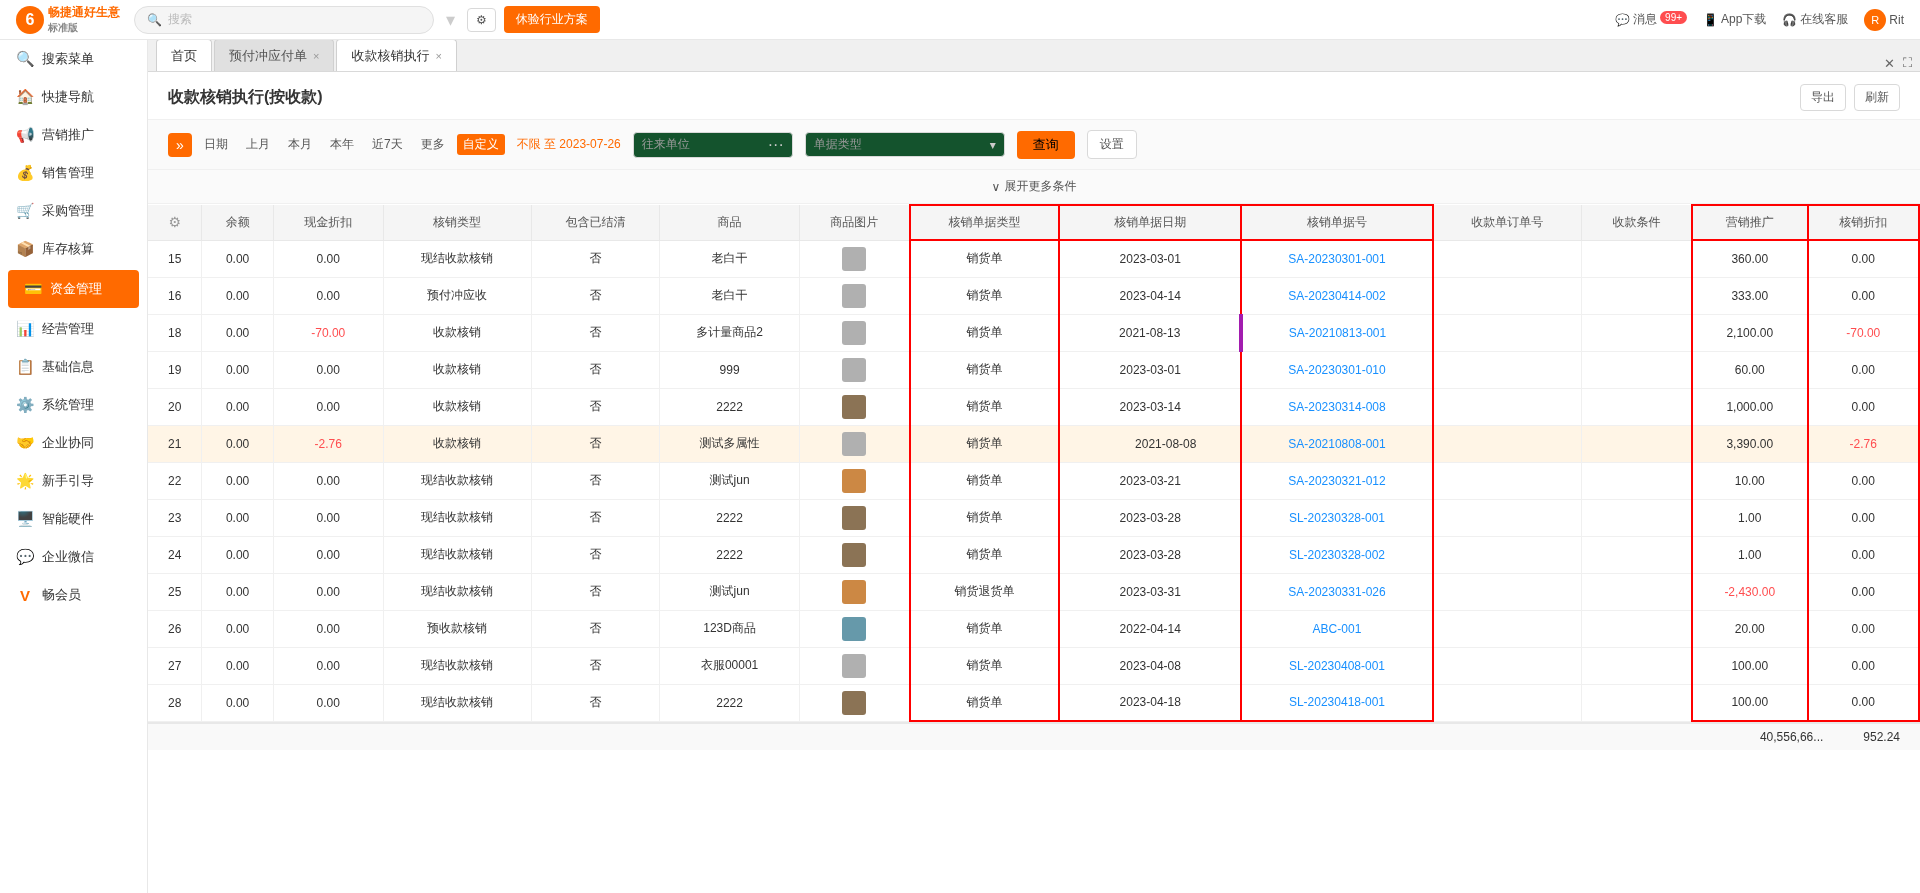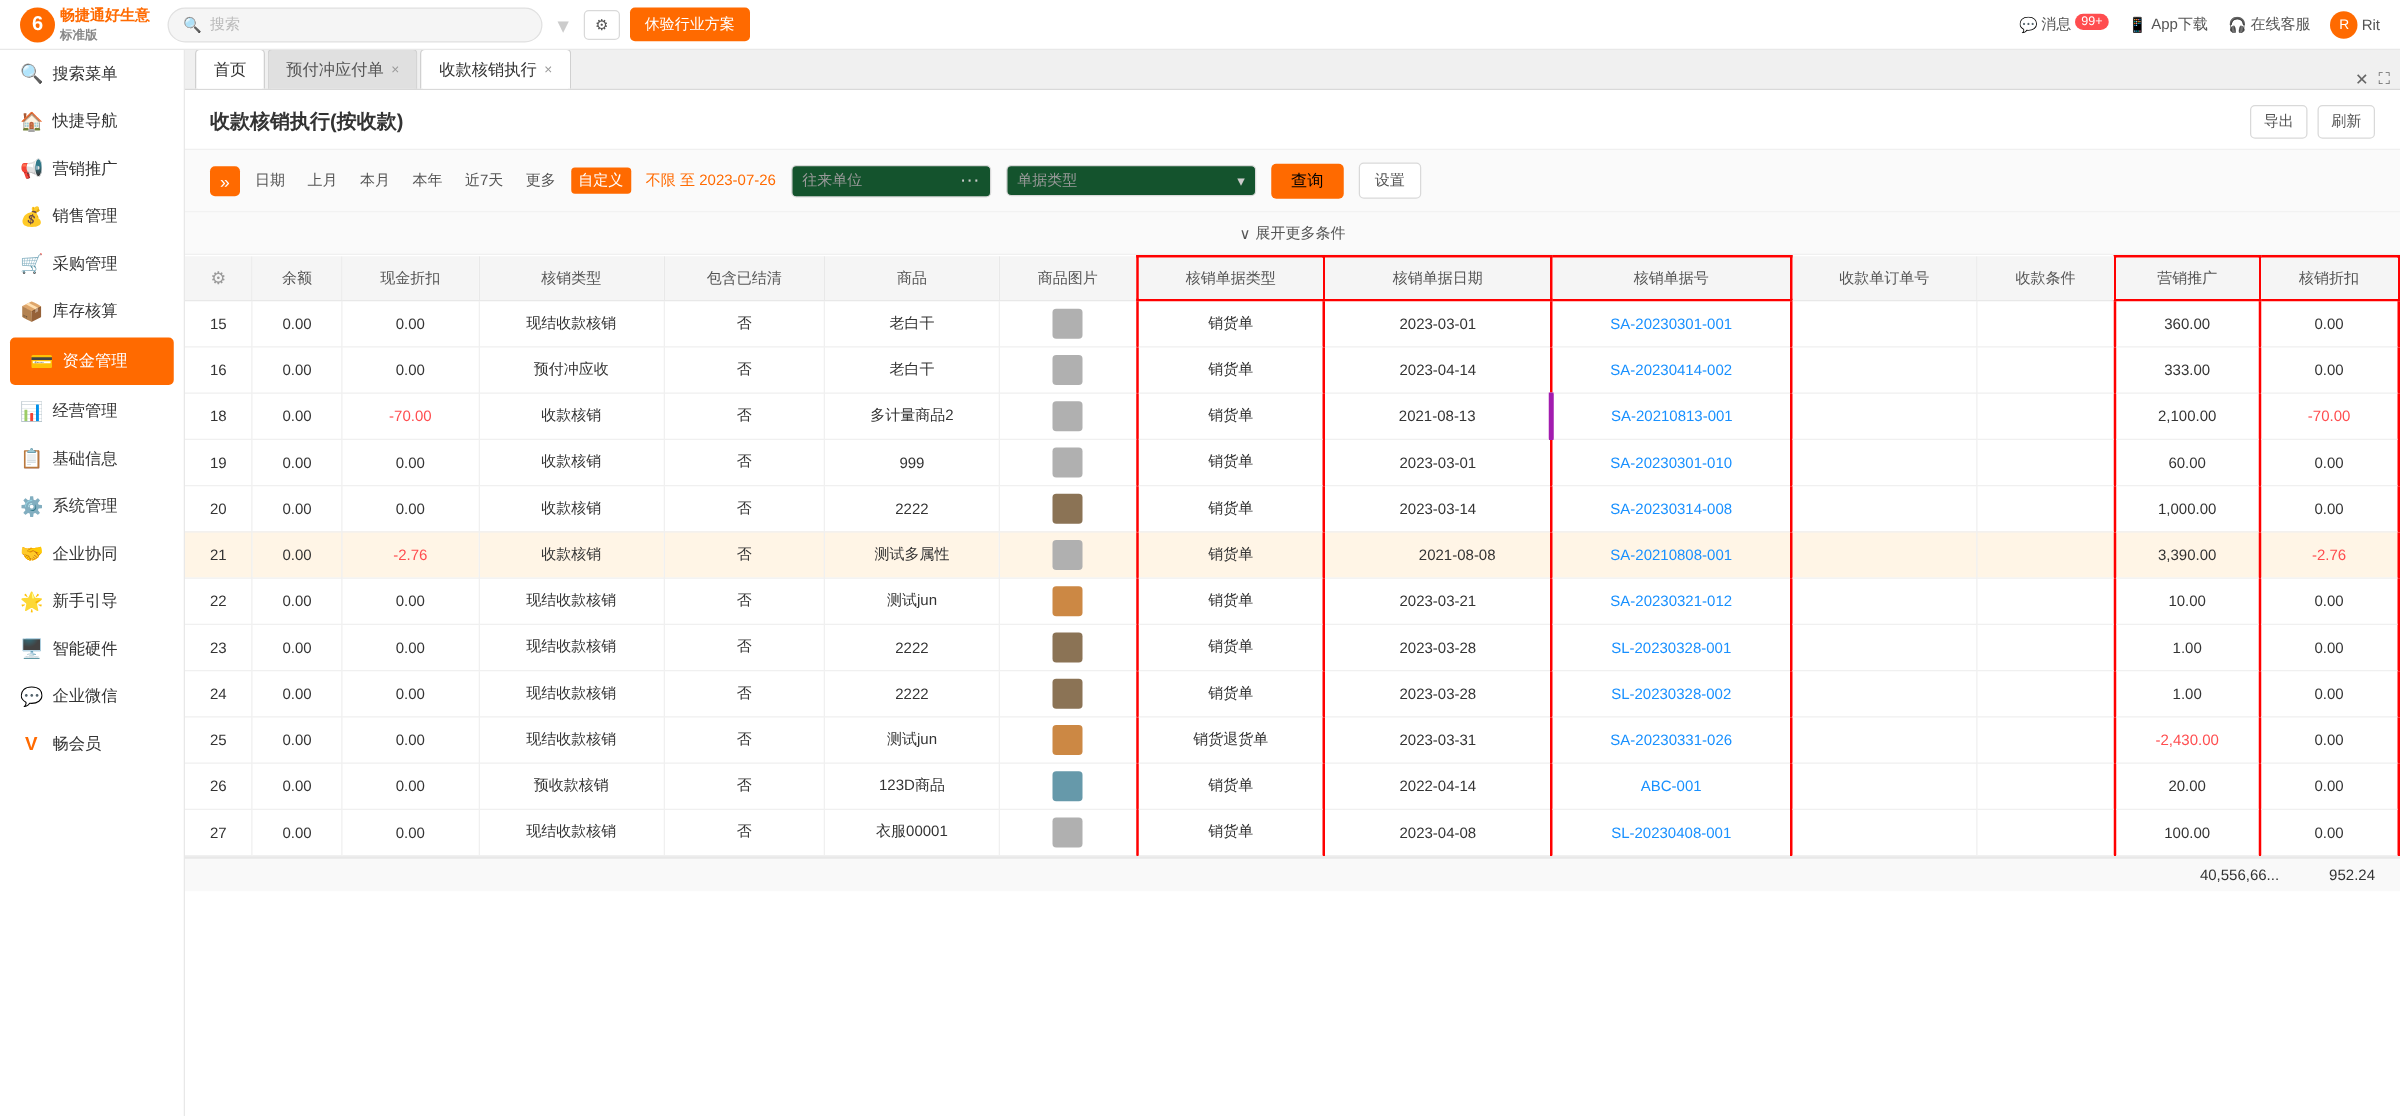--- a/index.html
+++ b/index.html
@@ -701,20 +701,36 @@
     <td>衣服00001</td>
     <td><span style="display:inline-block;width:24px;height:24px;background:#b0b0b0;border-radius:3px;vertical-align:middle;"></span></td>
     <td style="border-left: 2px solid #ff0000; border-right: 2px solid #ff0000;">销货单</td>
     <td style="border-left: 2px solid #ff0000; border-right: 2px solid #ff0000;">2023-04-08</td>
     <td style="border-left: 2px solid #ff0000; border-right: 2px solid #ff0000;"><span class="text-link">SL-20230408-001</span></td>
     <td></td>
     <td></td>
     <td style="border-left: 2px solid #ff0000; border-right: 2px solid #ff0000;" class="">100.00</td>
     <td style="border-left: 2px solid #ff0000; border-right: 2px solid #ff0000;" class="">0.00</td>
   </tr>
+              <tr>
+    <td>28</td>
+    <td>0.00</td>
+    <td class="">0.00</td>
+    <td>现结收款核销</td>
+    <td>否</td>
+    <td>2222</td>
+    <td><span style="display:inline-block;width:24px;height:24px;background:#8B7355;border-radius:3px;vertical-align:middle;"></span></td>
+    <td style="border-left: 2px solid #ff0000; border-right: 2px solid #ff0000;border-bottom: 2px solid #ff0000;">销货单</td>
+    <td style="border-left: 2px solid #ff0000; border-right: 2px solid #ff0000;border-bottom: 2px solid #ff0000;">2023-04-18</td>
+    <td style="border-left: 2px solid #ff0000; border-right: 2px solid #ff0000;border-bottom: 2px solid #ff0000;"><span class="text-link">SL-20230418-001</span></td>
+    <td></td>
+    <td></td>
+    <td style="border-left: 2px solid #ff0000; border-right: 2px solid #ff0000;border-bottom: 2px solid #ff0000;" class="">100.00</td>
+    <td style="border-left: 2px solid #ff0000; border-right: 2px solid #ff0000;border-bottom: 2px solid #ff0000;" class="">0.00</td>
+  </tr>
             </tbody>
         </table>
 
         <div class="table-footer">
           <span>40,556,66...</span>
           <span>952.24</span>
         </div>
       </div>
 
     </div>

